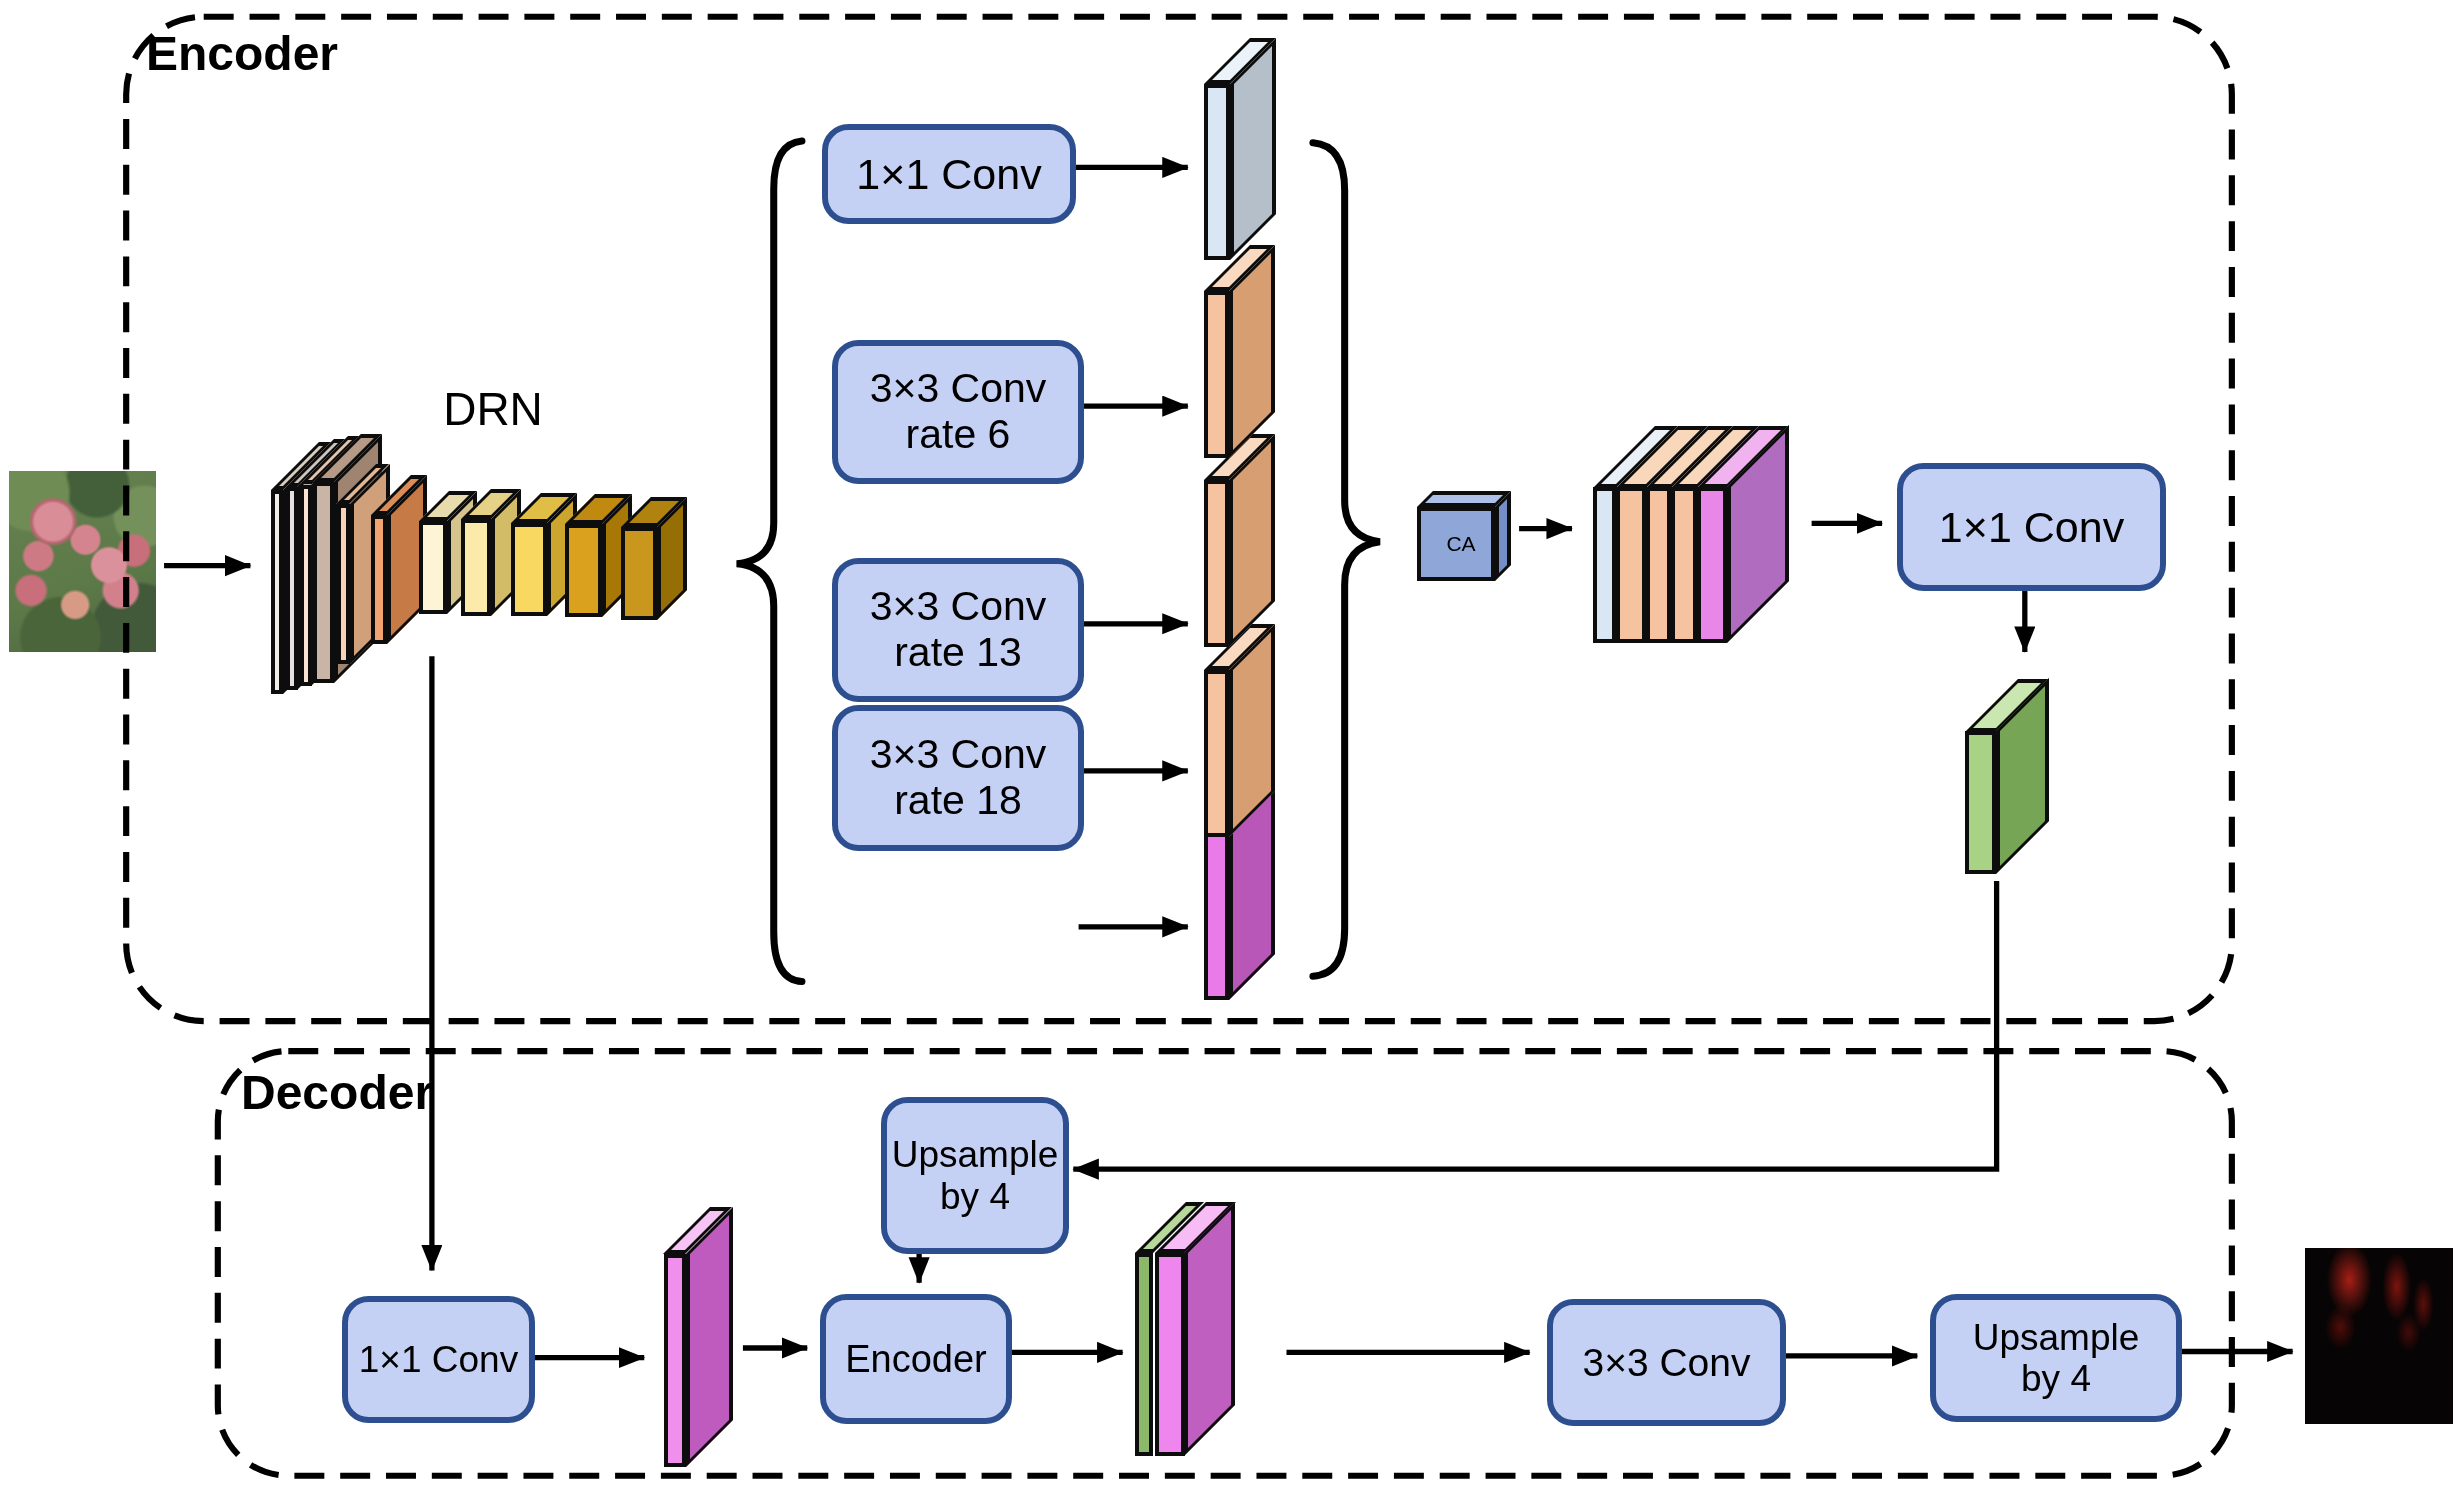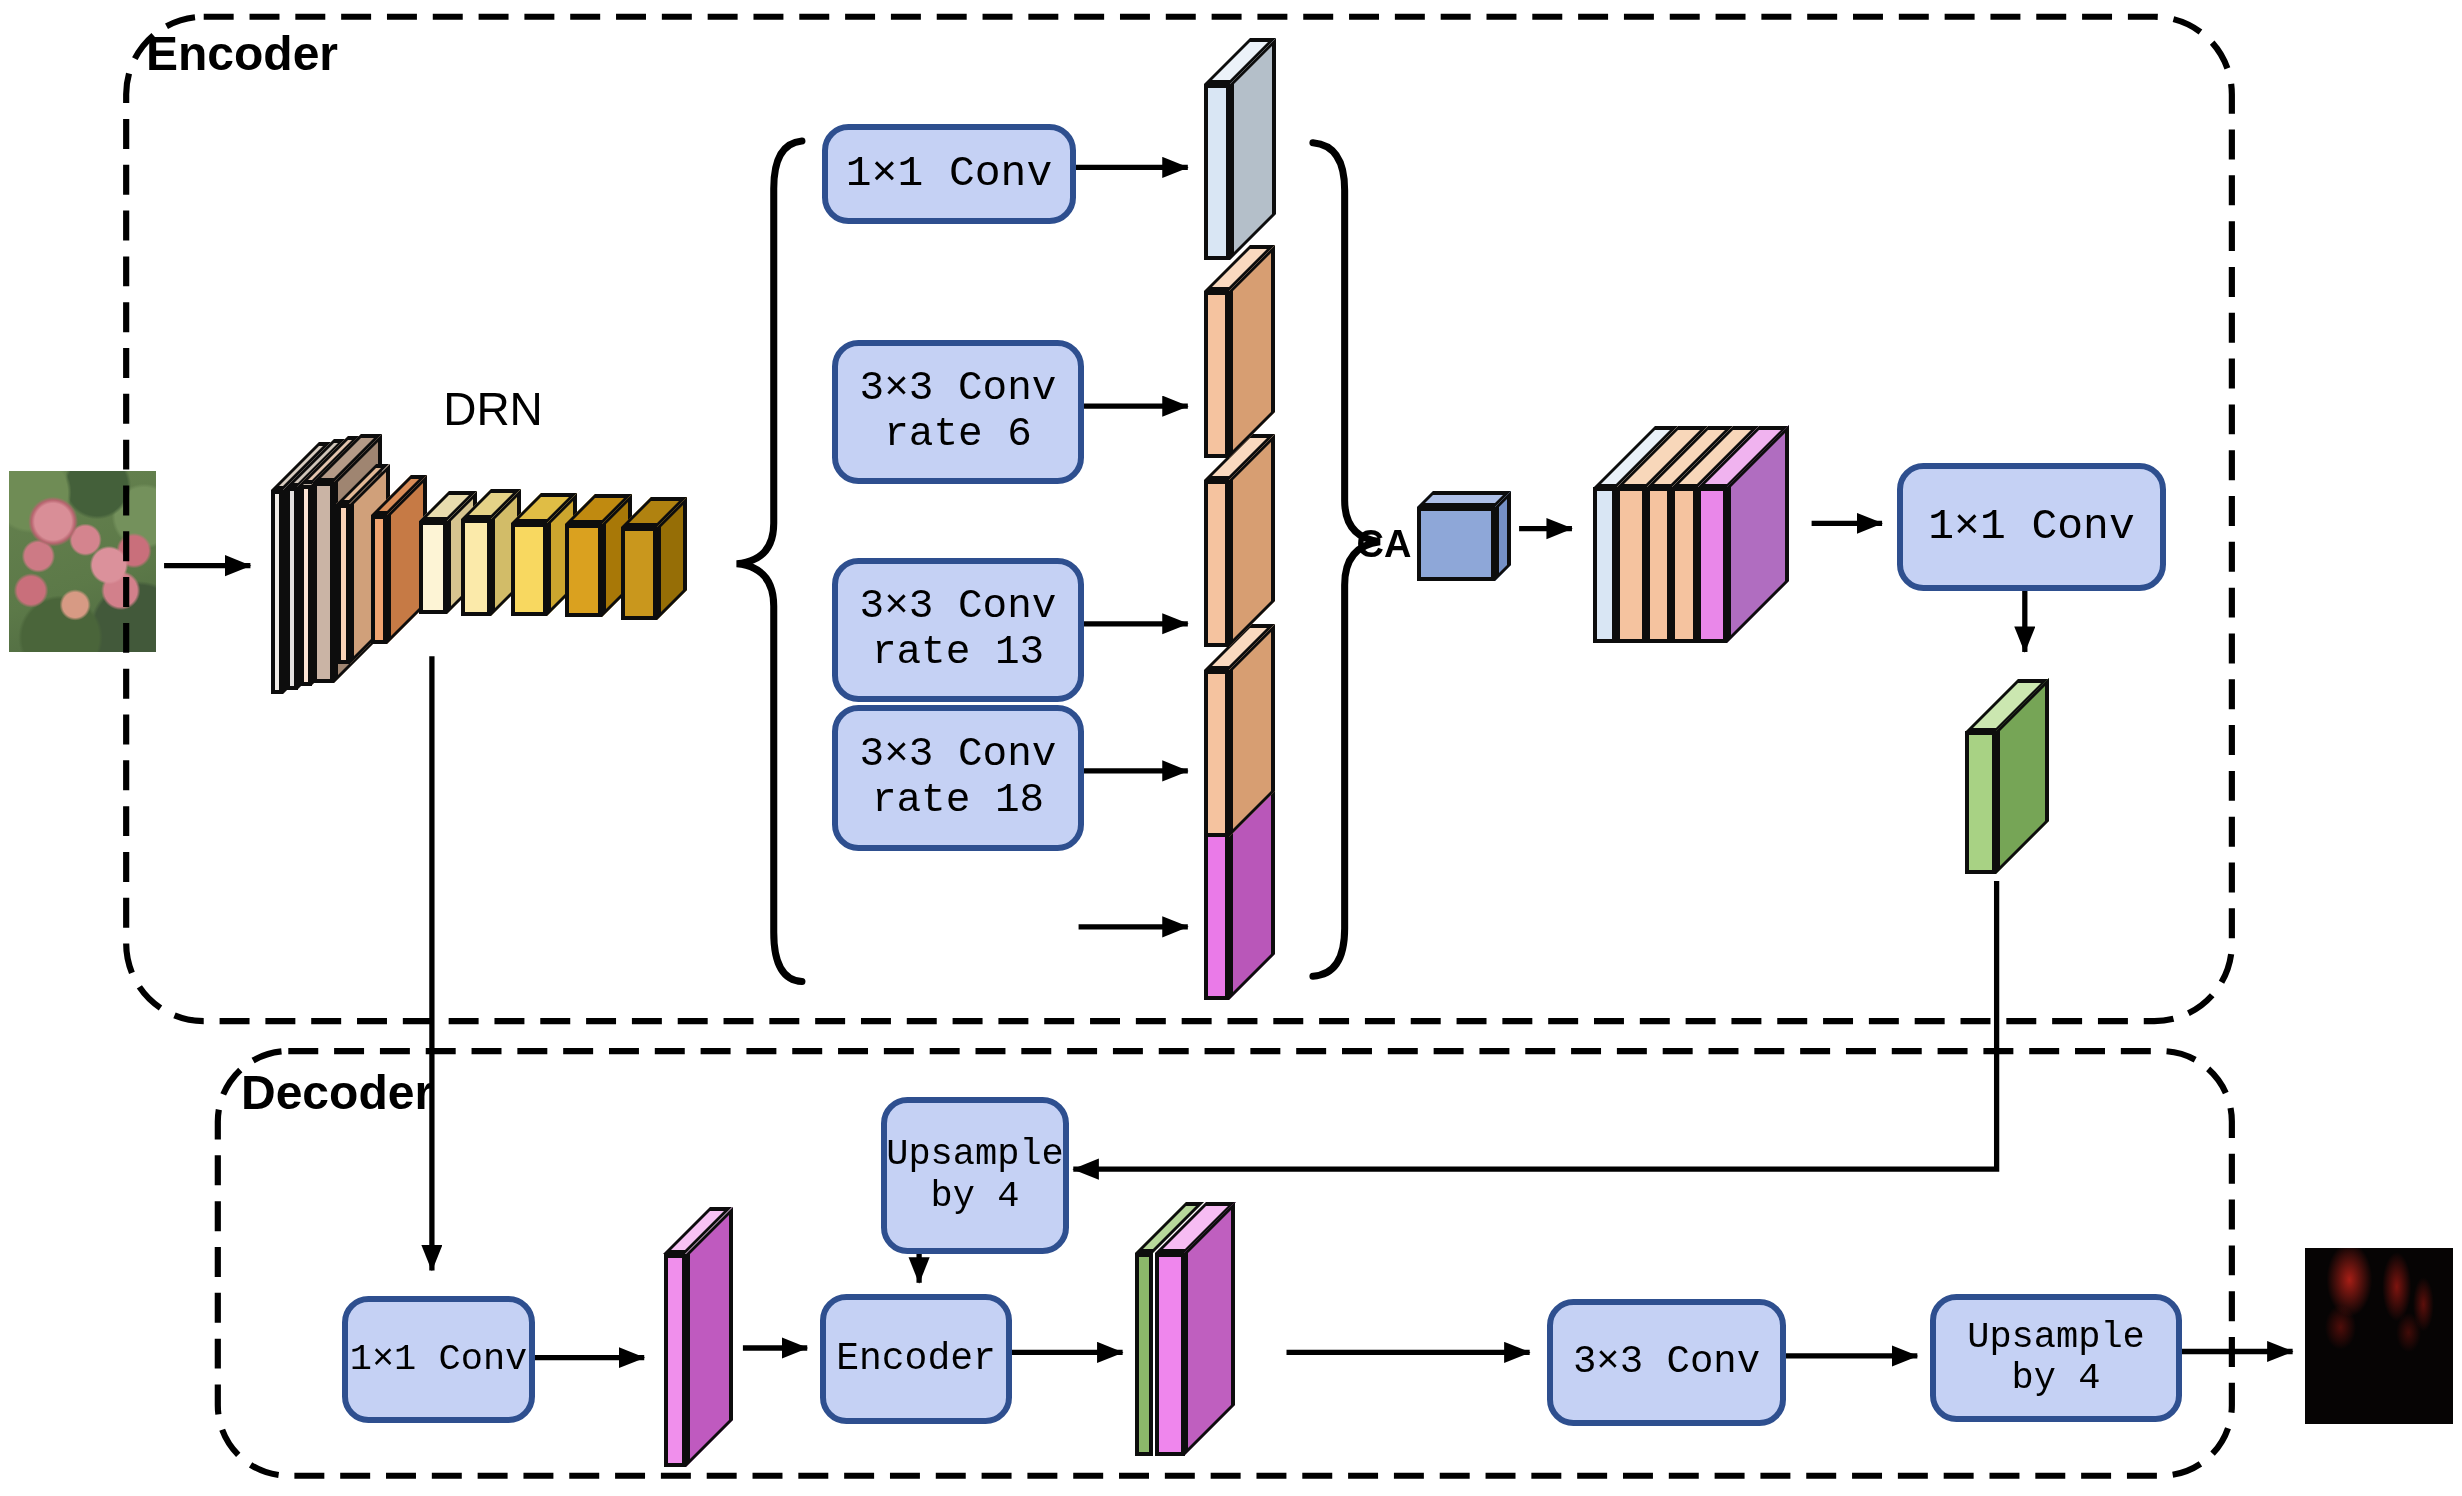--- a/index.html
+++ b/index.html
@@ -4,21 +4,21 @@
 <style>
   html,body{margin:0;padding:0;background:#ffffff;}
   #stage{position:relative;width:2462px;height:1496px;background:#ffffff;
          font-family:"Liberation Sans", sans-serif;overflow:hidden;}
   #connectors{position:absolute;left:0;top:0;z-index:3;pointer-events:none;}
   .face{position:absolute;border:4.4px solid #0d0d0d;box-sizing:border-box;}
   .slab{position:absolute;left:0;top:0;z-index:2;}
   .nbox{position:absolute;display:flex;flex-direction:column;align-items:center;
         justify-content:center;background:#c5d1f4;border:6.2px solid #2e4f8f;
         border-radius:26.4px;color:#000;z-index:4;text-align:center;line-height:1.12;}
-  .nbox span{display:block;font-family:Liberation Mono, monospace;}
+  .nbox span{display:block;}
   .seclabel{position:absolute;font-weight:bold;font-size:48px;color:#000;z-index:5;}
   .freelabel{position:absolute;color:#000;z-index:5;}
   #input-image{position:absolute;left:8.8px;top:471px;width:147px;height:181px;z-index:2;
     background-color:#5d7a49;
     background-image:
       radial-gradient(circle at 30% 28%, #d98e97 0 11%, #b7656f 13%, transparent 15%),
       radial-gradient(circle at 52% 38%, #d4848e 0 10%, transparent 12%),
       radial-gradient(circle at 20% 47%, #cd7a85 0 9%, transparent 11%),
       radial-gradient(circle at 68% 52%, #db919b 0 12%, transparent 14%),
       radial-gradient(circle at 85% 44%, #c96f7b 0 9%, transparent 11%),
@@ -120,22 +120,22 @@
     <span>Encoder</span>
   </div>
   <div class="nbox" style="left:1547px;top:1299px;width:227px;height:115px;font-size:39px;">
     <span>3×3 Conv</span>
   </div>
   <div class="nbox" style="left:1930px;top:1294px;width:240px;height:116px;font-size:37px;">
     <span>Upsample</span>
     <span>by 4</span>
   </div>
 
-  <div class="freelabel" style="left:1345px;top:507px;width:78px;height:74px;display:flex;
-       align-items:center;justify-content:center;font-size:38px;z-index:5;font-weight:bold;">CA</div>
+  <div class="freelabel" style="left:1422px;top:507px;width:78px;height:74px;display:flex;
+       align-items:center;justify-content:center;font-size:21px;z-index:5;">CA</div>
 
   <div id="slab-layer">
       <div class="slab">
         <div class="face" style="left: 319px; top: 442px; width: 12.3px; height: 48px; background: rgb(216, 205, 192); transform: skewX(-45deg); transform-origin: 0px 0px;"></div>
         <div class="face" style="left: 283px; top: 490px; width: 48px; height: 204px; background: rgb(198, 186, 176); transform: skewY(-45deg); transform-origin: 0px 0px;"></div>
         <div class="face" style="left: 271px; top: 490px; width: 12.3px; height: 204px; background: rgb(241, 237, 232);"></div>
       </div>
       <div class="slab">
         <div class="face" style="left: 334px; top: 439px; width: 11.5px; height: 48px; background: rgb(207, 197, 186); transform: skewX(-45deg); transform-origin: 0px 0px;"></div>
         <div class="face" style="left: 297px; top: 487px; width: 48px; height: 203px; background: rgb(185, 174, 163); transform: skewY(-45deg); transform-origin: 0px 0px;"></div>

